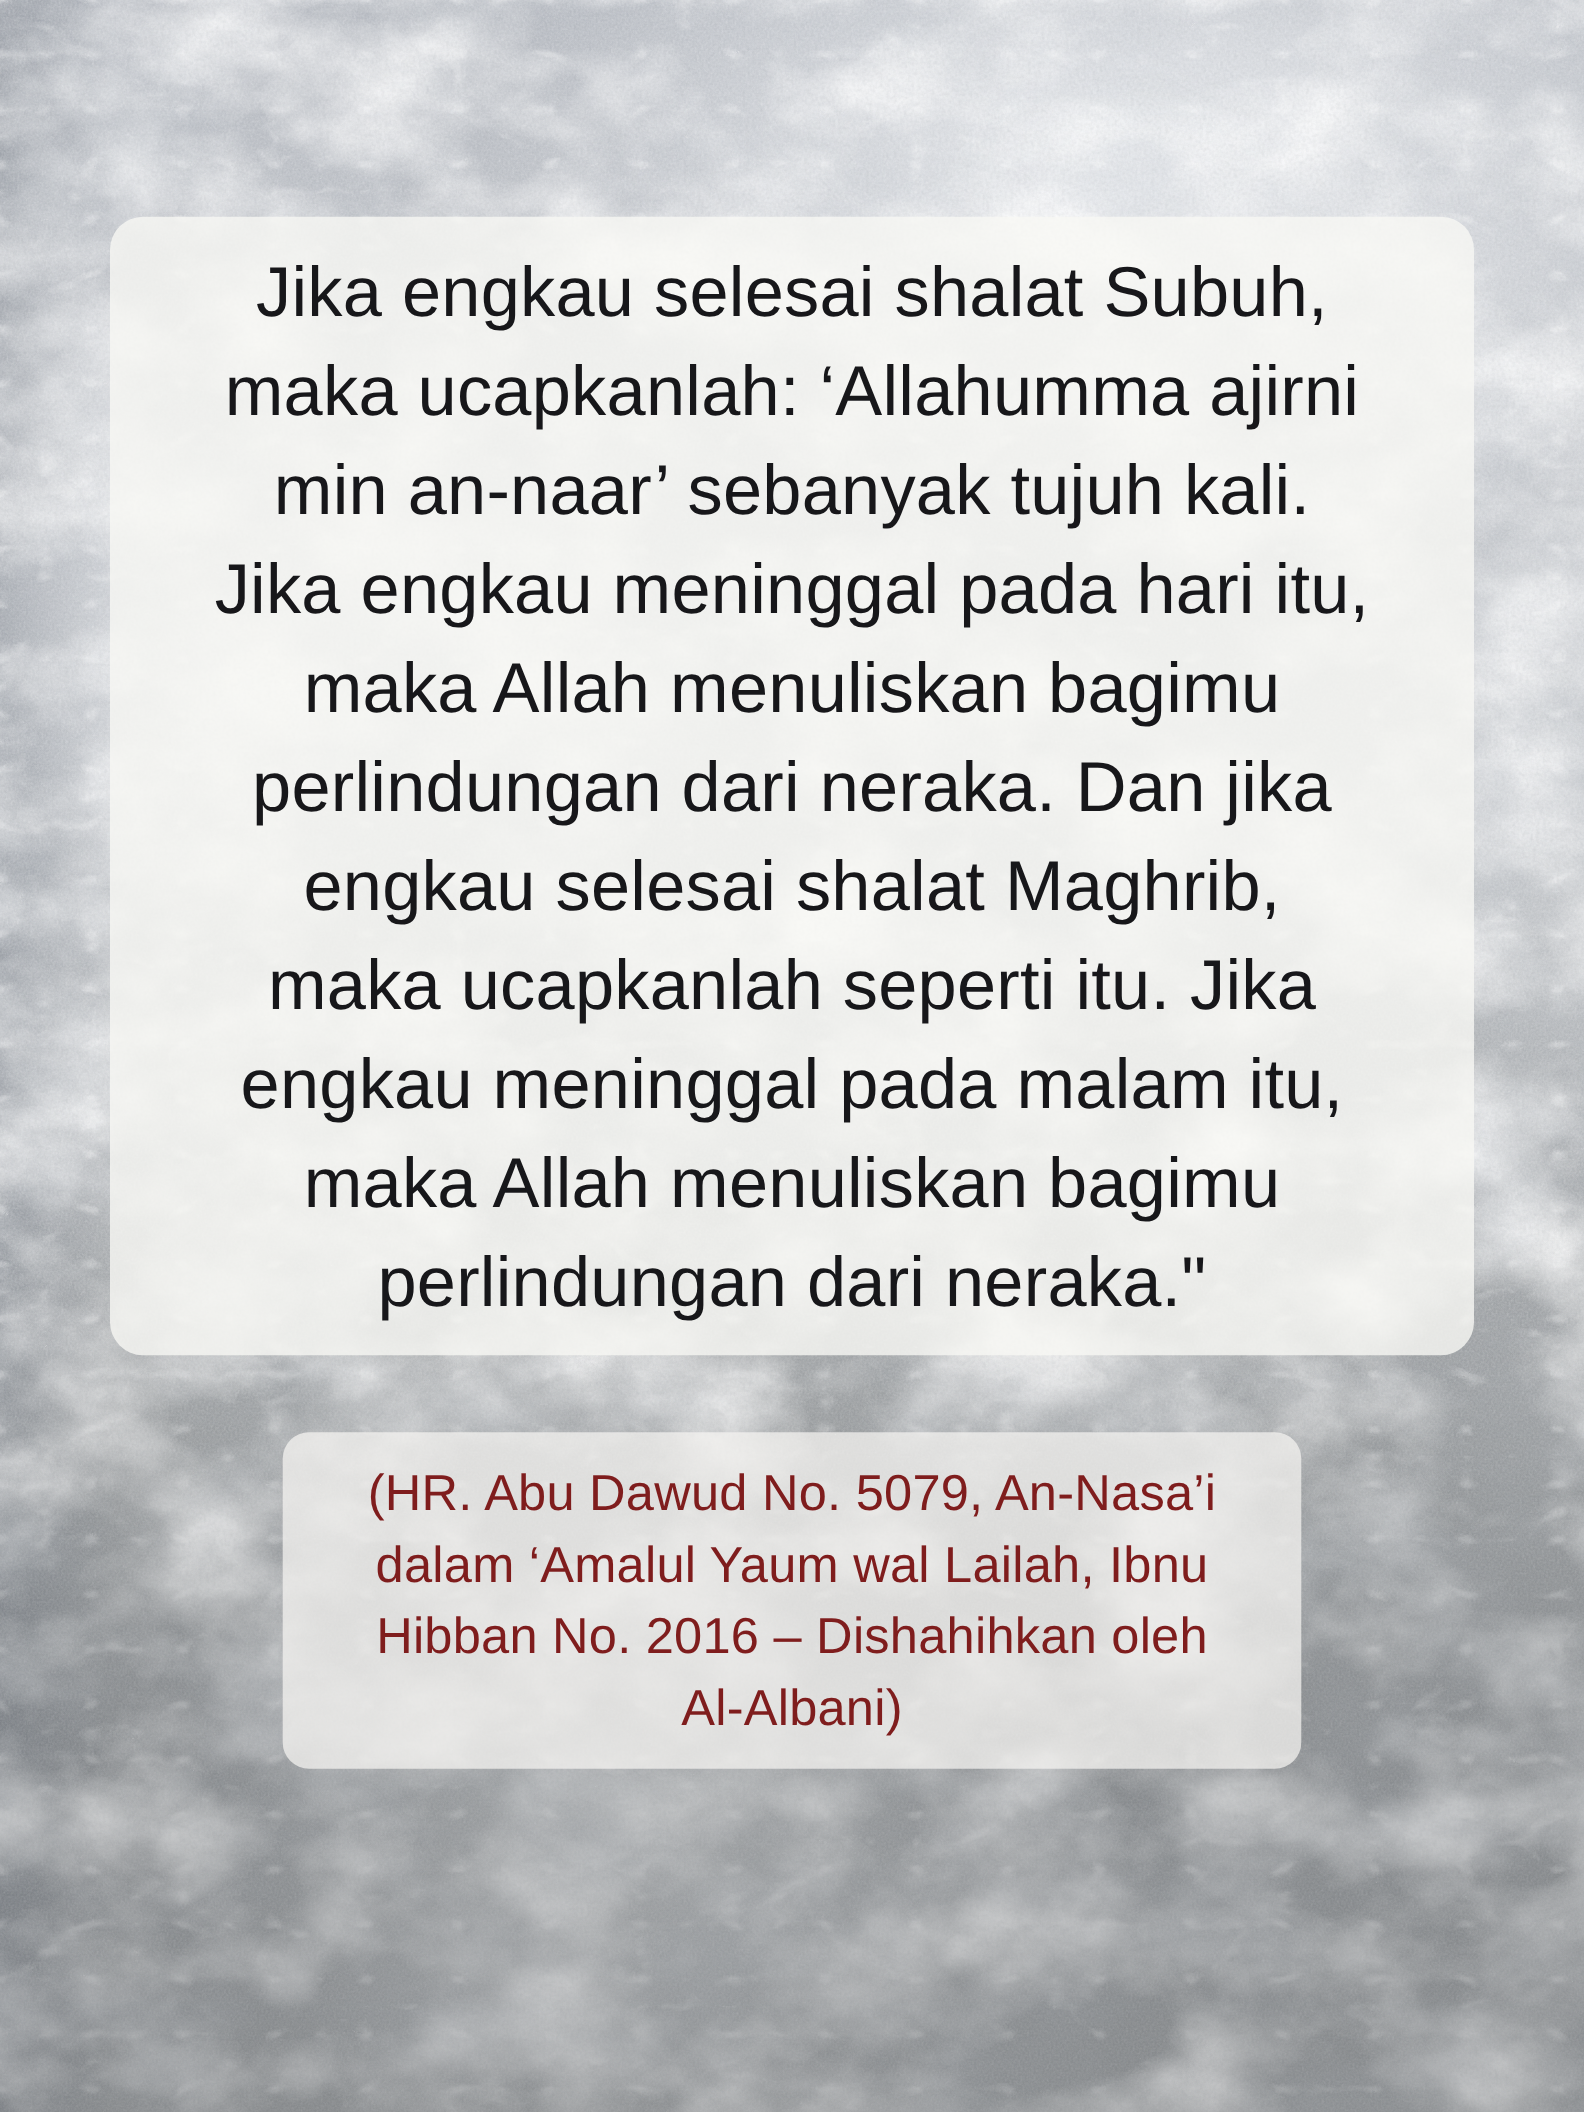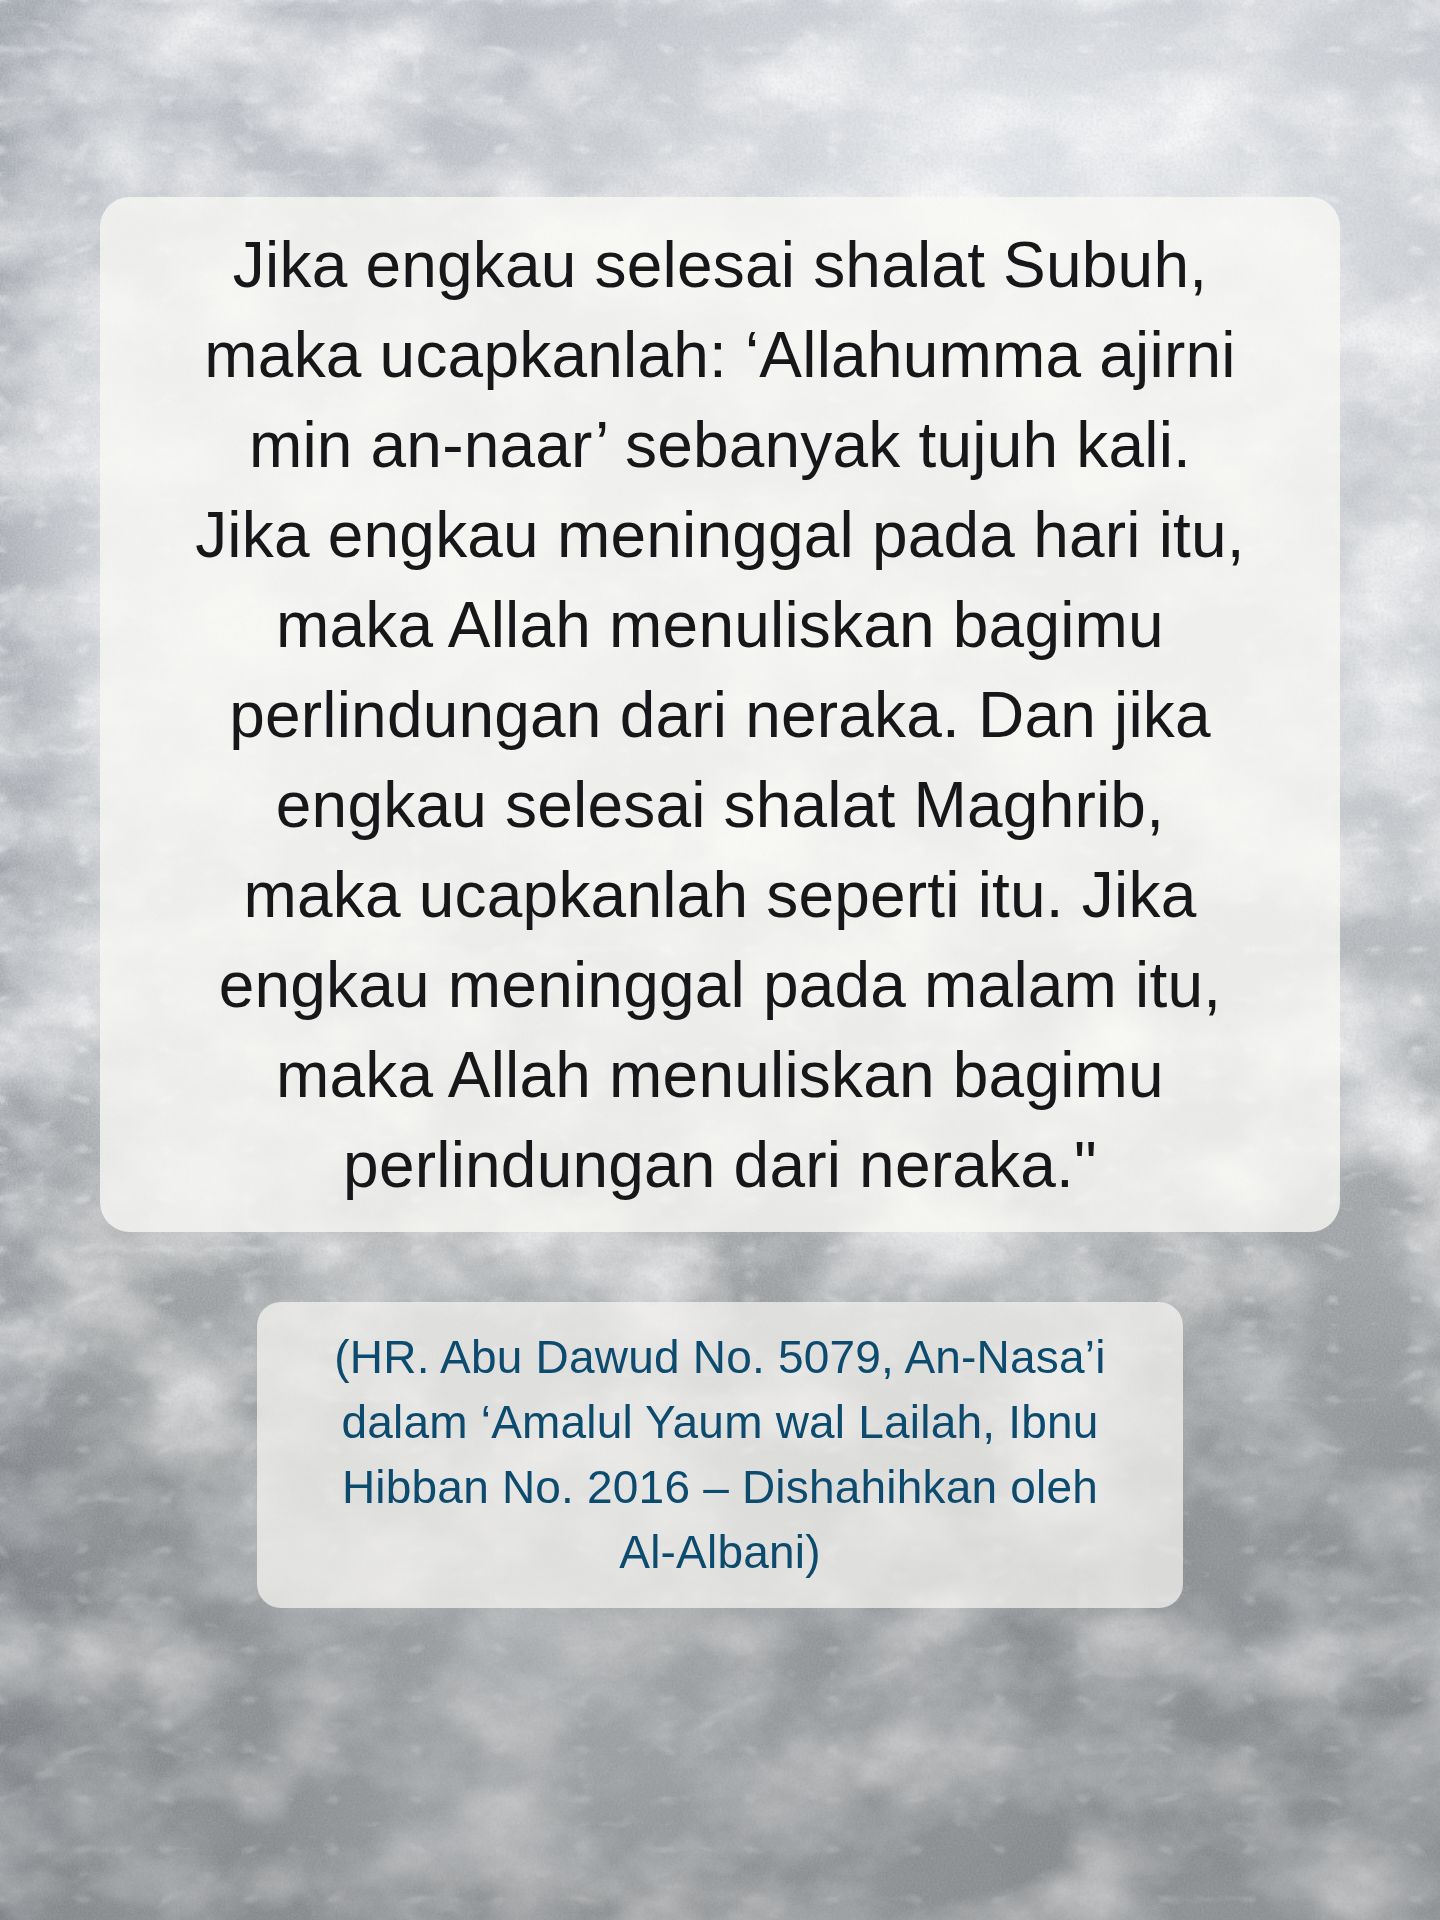--- a/index.html
+++ b/index.html
@@ -69,21 +69,21 @@
     white-space: pre-line;
     text-align: center;
     color: #17171a;
     font-size: 64px;
     line-height: 90px;
     letter-spacing: 0.2px;
   }
   .citation-text {
     white-space: pre-line;
     text-align: center;
-    color: #0c4a6e;
+    color: #7f1d1d;
     font-size: 46px;
     line-height: 65px;
     letter-spacing: 0.2px;
   }
 </style>
 </head>
 <body>
 
 <div class="bg">
   <svg xmlns="http://www.w3.org/2000/svg" width="1440" height="1920">

